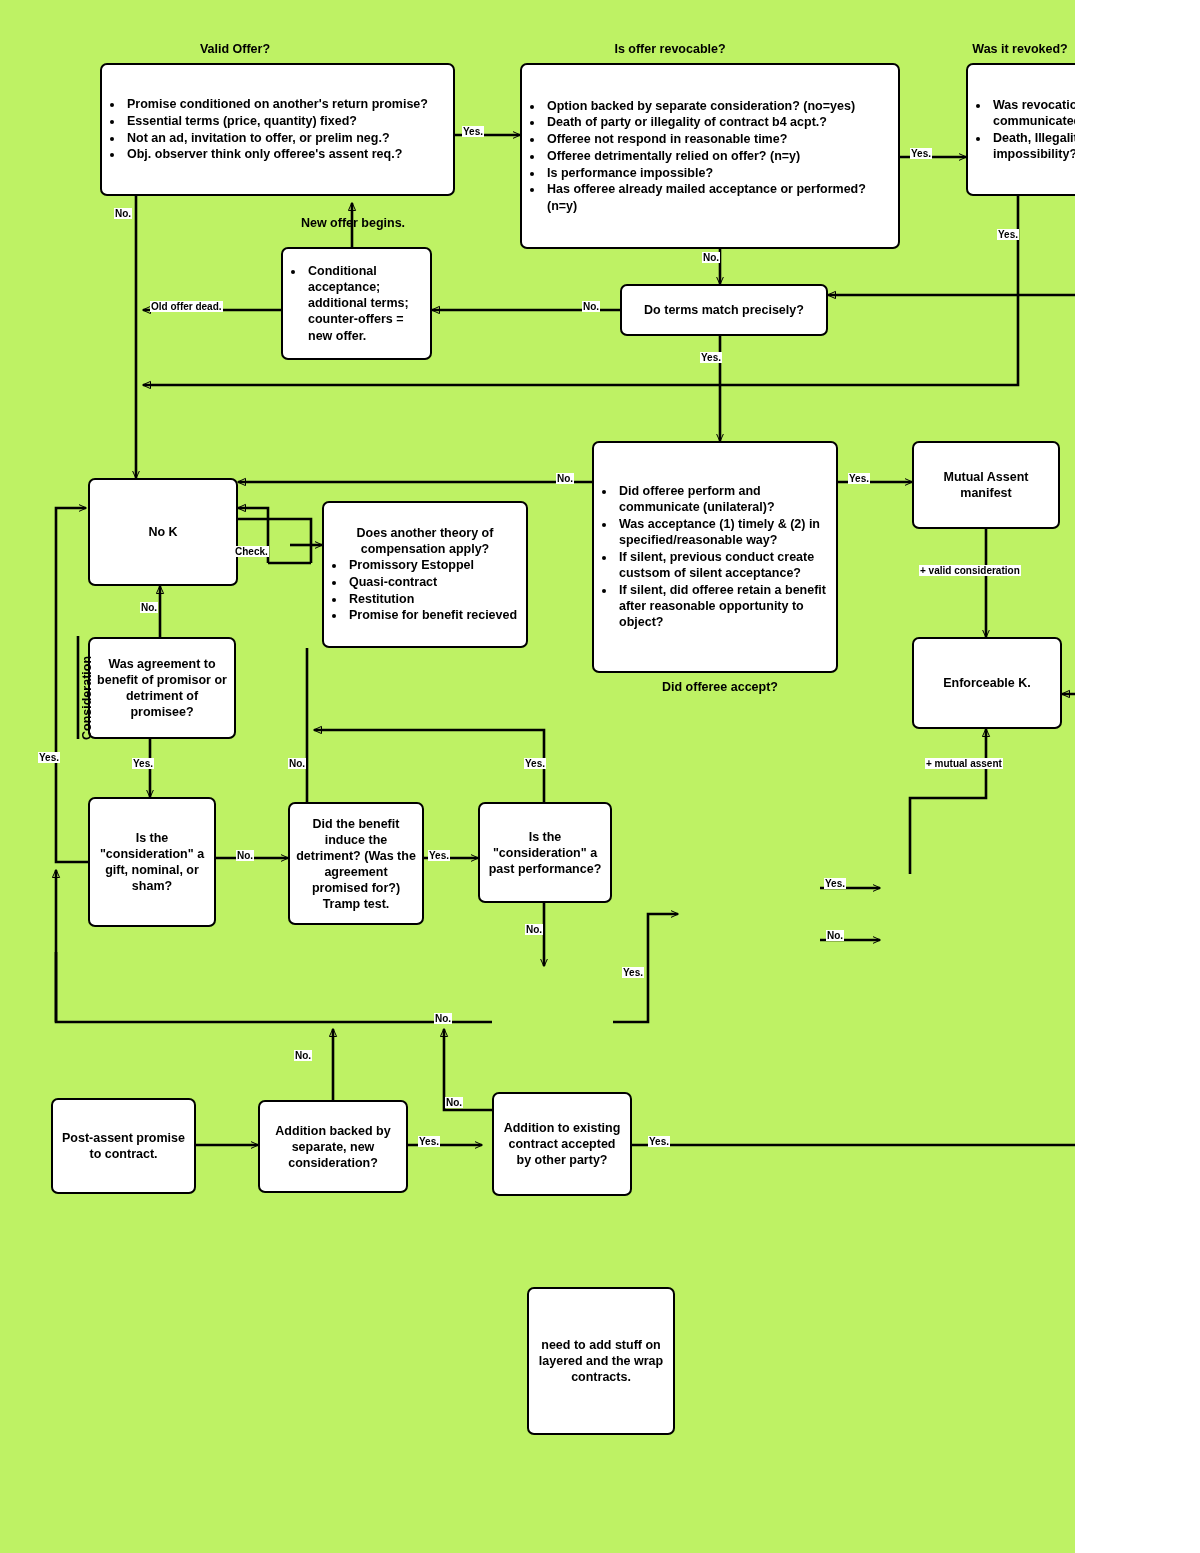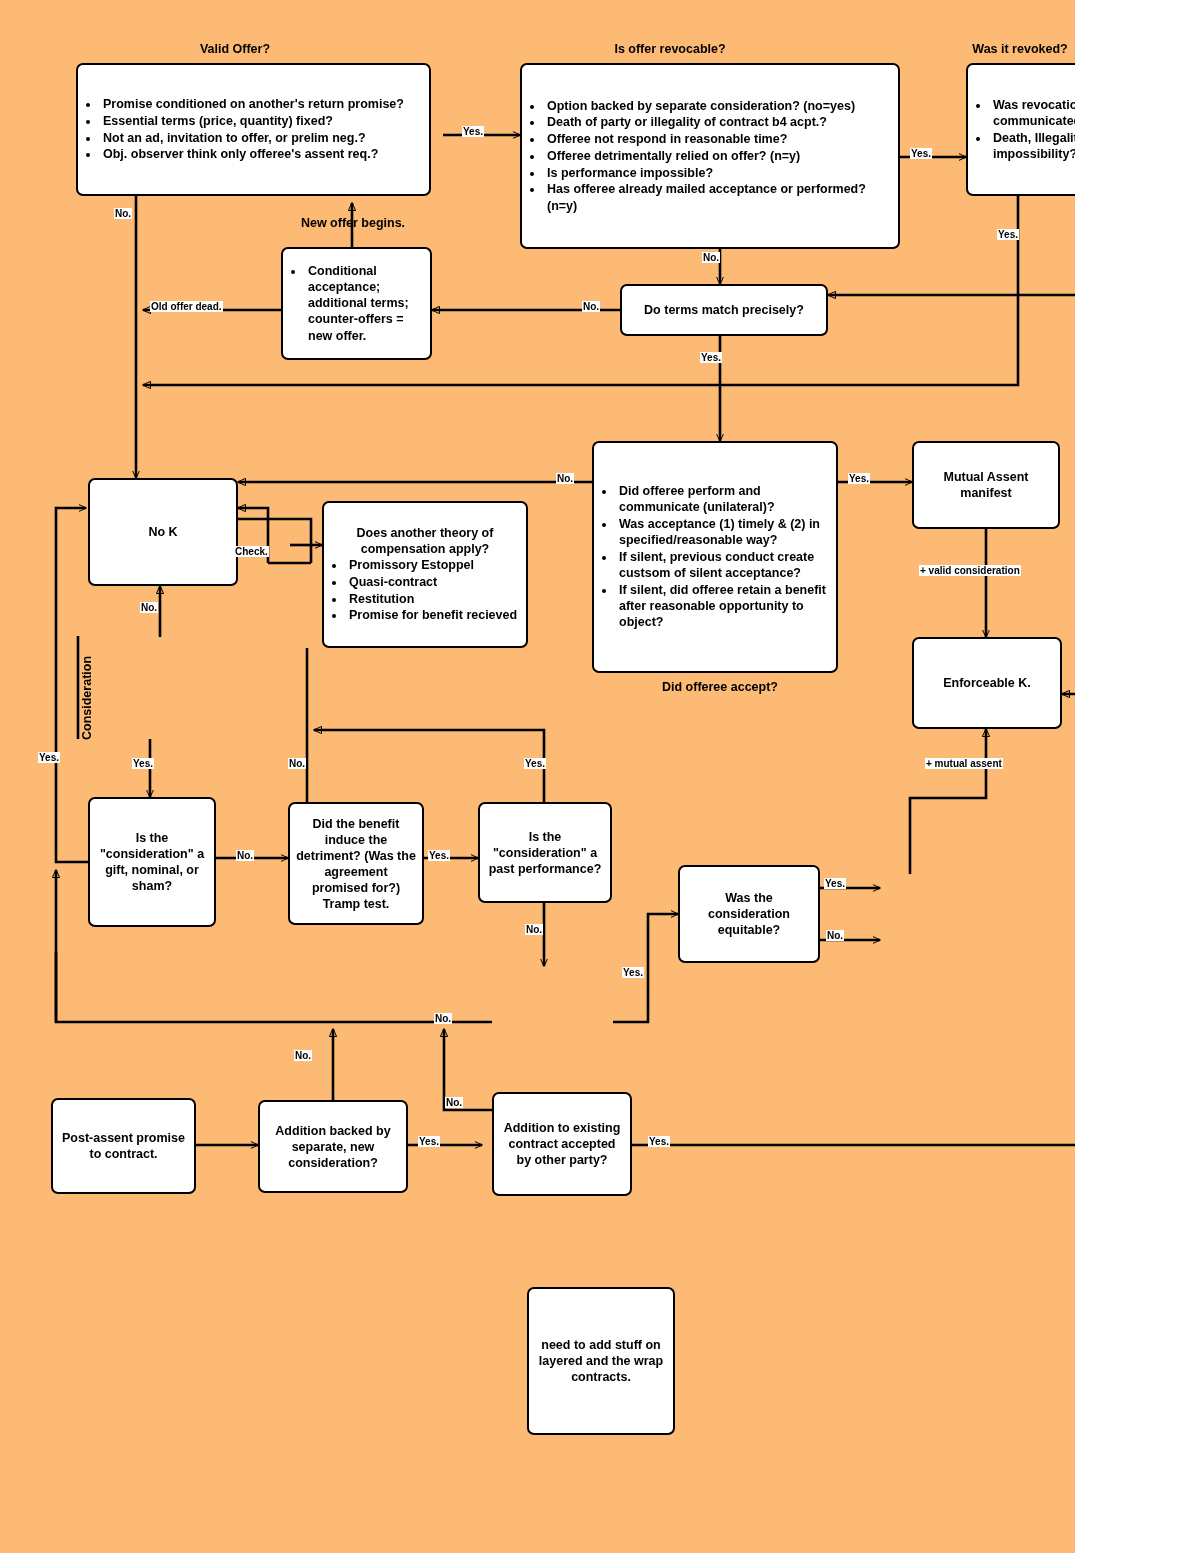--- a/index.html
+++ b/index.html
@@ -1,17 +1,17 @@
 <!DOCTYPE html>
 <html><head>
 <meta charset="utf-8">
 <style>
   html,body{margin:0;padding:0;background:#ffffff;}
   body{font-family:"Liberation Sans",sans-serif;}
-  #canvas{position:relative;width:1075px;height:1553px;background:#fdba74;overflow:hidden;}
+  #canvas{position:relative;width:1075px;height:1553px;background:#bef264;overflow:hidden;}
   .box{position:absolute;border:2.5px solid #000;border-radius:7px;background:#fff;box-sizing:border-box;
        display:flex;align-items:center;justify-content:center;}
   .box .inner{width:100%;padding:4px 6px;box-sizing:border-box;}
   .ctr{text-align:center;}
   .box-text{font-size:12.5px;line-height:1.28;color:#000;font-weight:bold;}
   ul.bl{margin:0;padding:0 0 0 16px;list-style:disc;}
   ul.bl li{margin:0 0 0.5px 0;padding-left:3px;font-size:12.5px;line-height:1.3;font-weight:bold;}
   .title{position:absolute;font-size:12.5px;font-weight:bold;color:#000;text-align:center;}
   .lbl{position:absolute;font-size:10px;font-weight:bold;color:#000;background:#fff;padding:0 1px;white-space:nowrap;}
   .vlbl{position:absolute;font-size:12.5px;font-weight:bold;color:#000;
@@ -103,21 +103,21 @@
 
     <path d="M632,1145 L1098,1145 L1098,694 L1062,694" stroke-width="2.6" marker-end="url(#ar)"></path>
   </svg>
 
   <div class="title" style="left:140px;top:42px;width:190px;">Valid Offer?</div>
   <div class="title" style="left:575px;top:42px;width:190px;">Is offer revocable?</div>
   <div class="title" style="left:925px;top:42px;width:190px;">Was it revoked?</div>
   <div class="title" style="left:258px;top:216px;width:190px;">New offer begins.</div>
   <div class="title" style="left:620px;top:680px;width:200px;">Did offeree accept?</div>
 
-  <div class="box" style="left:76px;top:63px;width:355px;height:133px;">
+  <div class="box" style="left:100px;top:63px;width:355px;height:133px;">
     <div class="inner">
       <ul class="bl">
         <li>Promise conditioned on another's return promise?</li>
         <li>Essential terms (price, quantity) fixed?</li>
         <li>Not an ad, invitation to offer, or prelim neg.?</li>
         <li>Obj. observer think only offeree's assent req.?</li>
       </ul>
     </div>
   </div>
 
@@ -191,45 +191,45 @@
       <div class="box-text ctr">Does another theory of compensation apply?</div>
       <ul class="bl">
         <li>Promissory Estoppel</li>
         <li>Quasi-contract</li>
         <li>Restitution</li>
         <li>Promise for benefit recieved</li>
       </ul>
     </div>
   </div>
 
+  <div class="box" style="left:88px;top:637px;width:148px;height:102px;">
+    <div class="inner ctr">
+      <div class="box-text">Was agreement to benefit of promisor or detriment of promisee?</div>
+    </div>
+  </div>
 
   <div class="box" style="left:88px;top:797px;width:128px;height:130px;">
     <div class="inner ctr">
       <div class="box-text">Is the "consideration" a gift, nominal, or sham?</div>
     </div>
   </div>
 
   <div class="box" style="left:288px;top:802px;width:136px;height:123px;">
     <div class="inner ctr">
       <div class="box-text">Did the benefit induce the detriment? (Was the agreement promised for?) Tramp test.</div>
     </div>
   </div>
 
   <div class="box" style="left:478px;top:802px;width:134px;height:101px;">
     <div class="inner ctr">
       <div class="box-text">Is the "consideration" a past performance?</div>
     </div>
   </div>
 
 
-  <div class="box" style="left:678px;top:865px;width:142px;height:98px;">
-    <div class="inner ctr">
-      <div class="box-text">Was the consideration equitable?</div>
-    </div>
-  </div>
 
 
   <div class="box" style="left:51px;top:1098px;width:145px;height:96px;">
     <div class="inner ctr">
       <div class="box-text">Post-assent promise to contract.</div>
     </div>
   </div>
 
   <div class="box" style="left:258px;top:1100px;width:150px;height:93px;">
     <div class="inner ctr">

